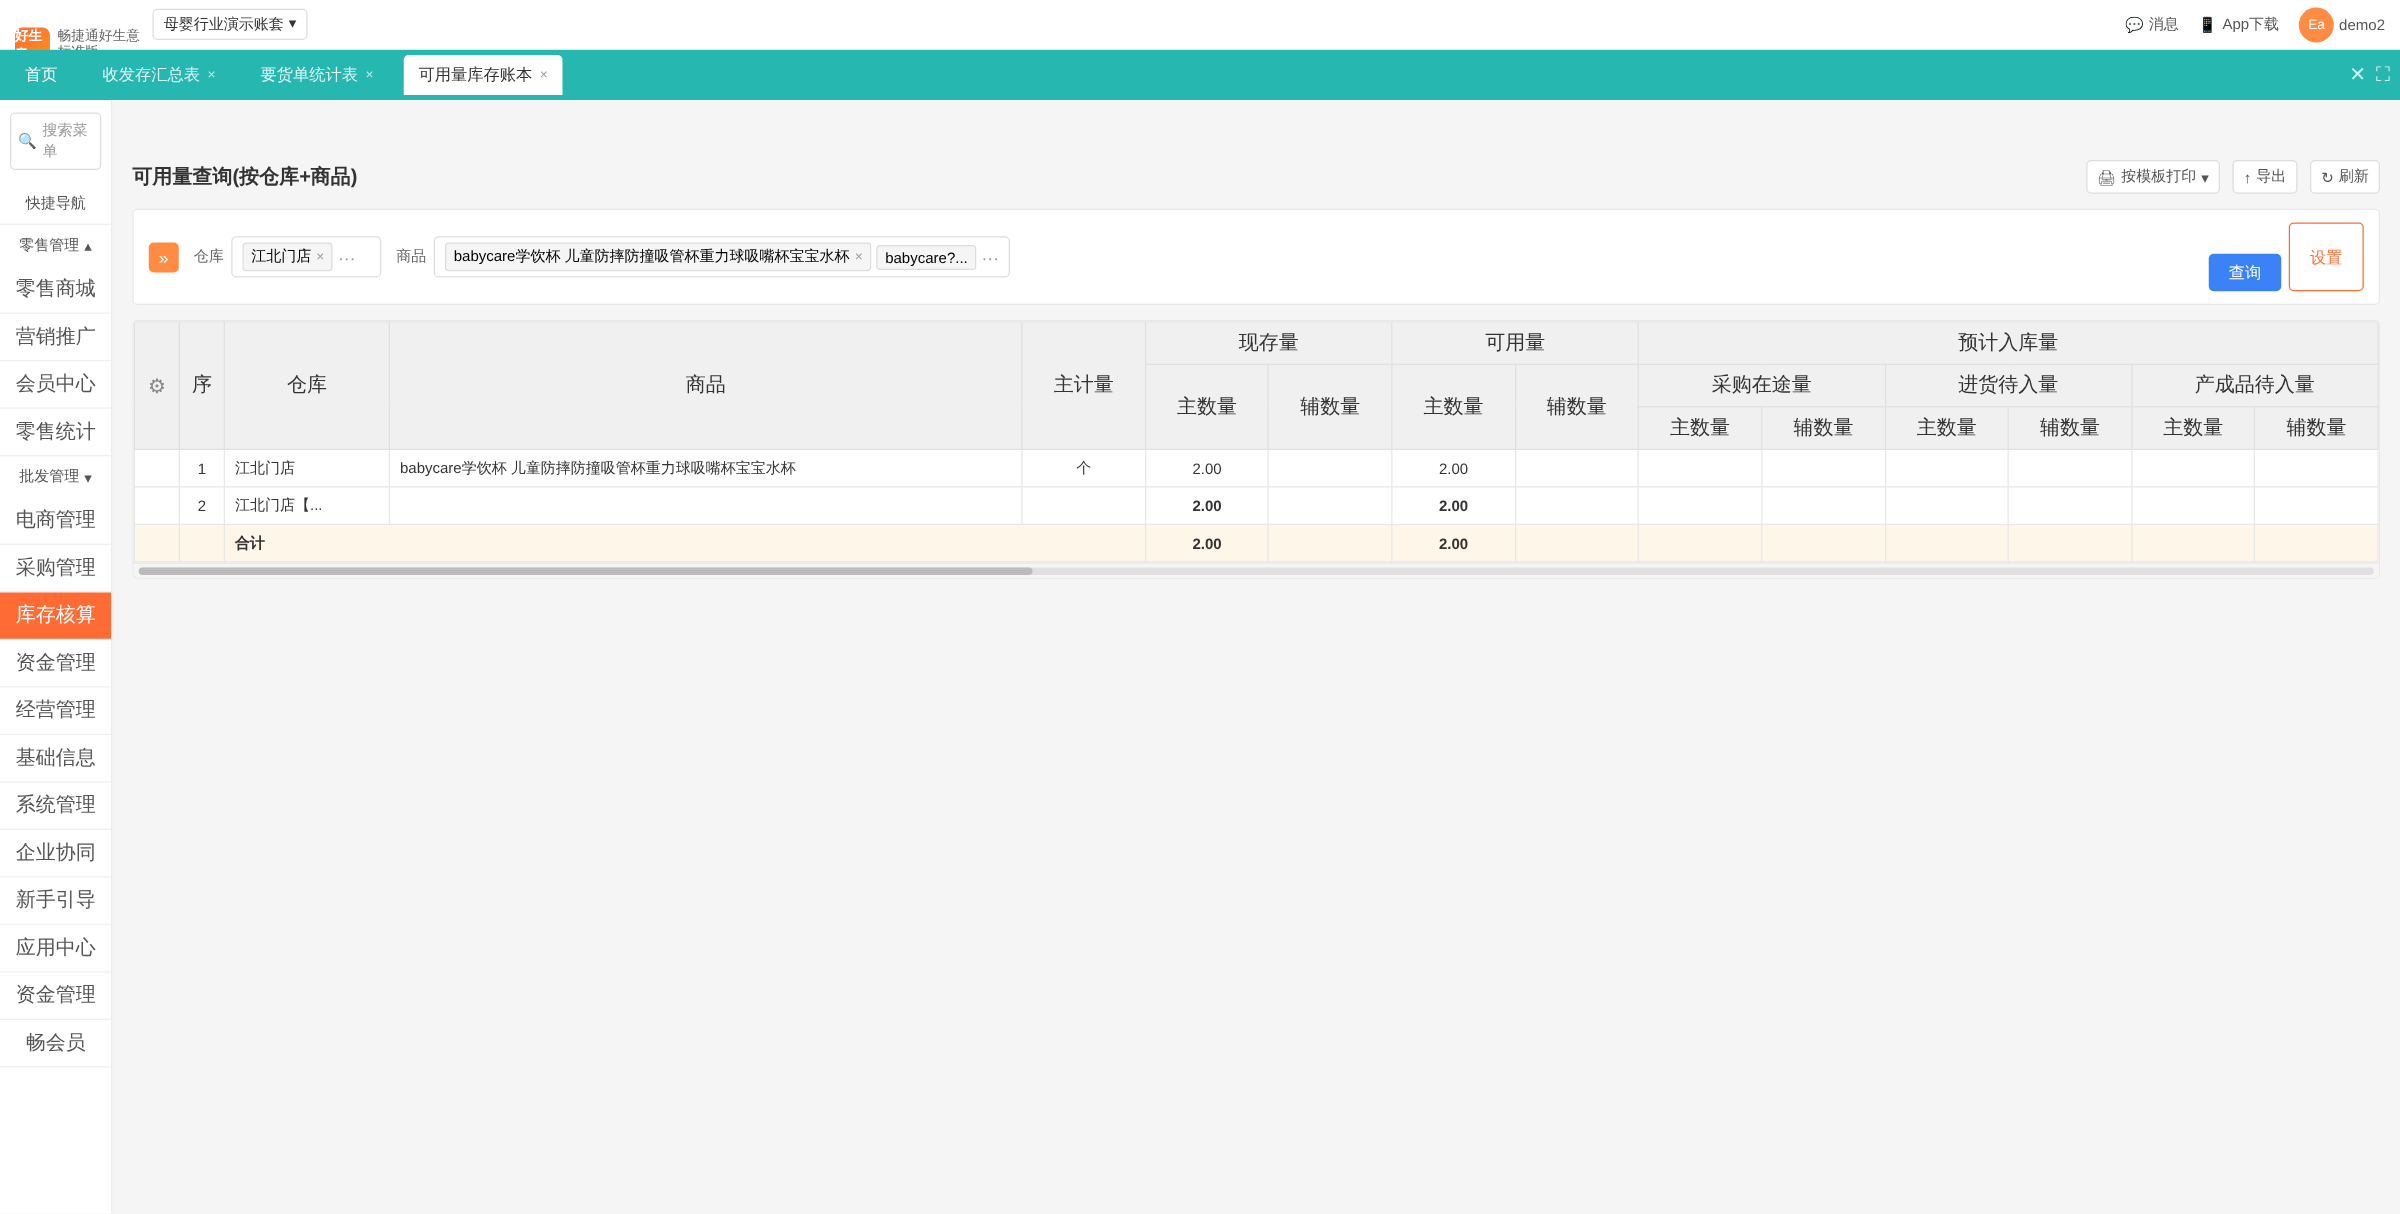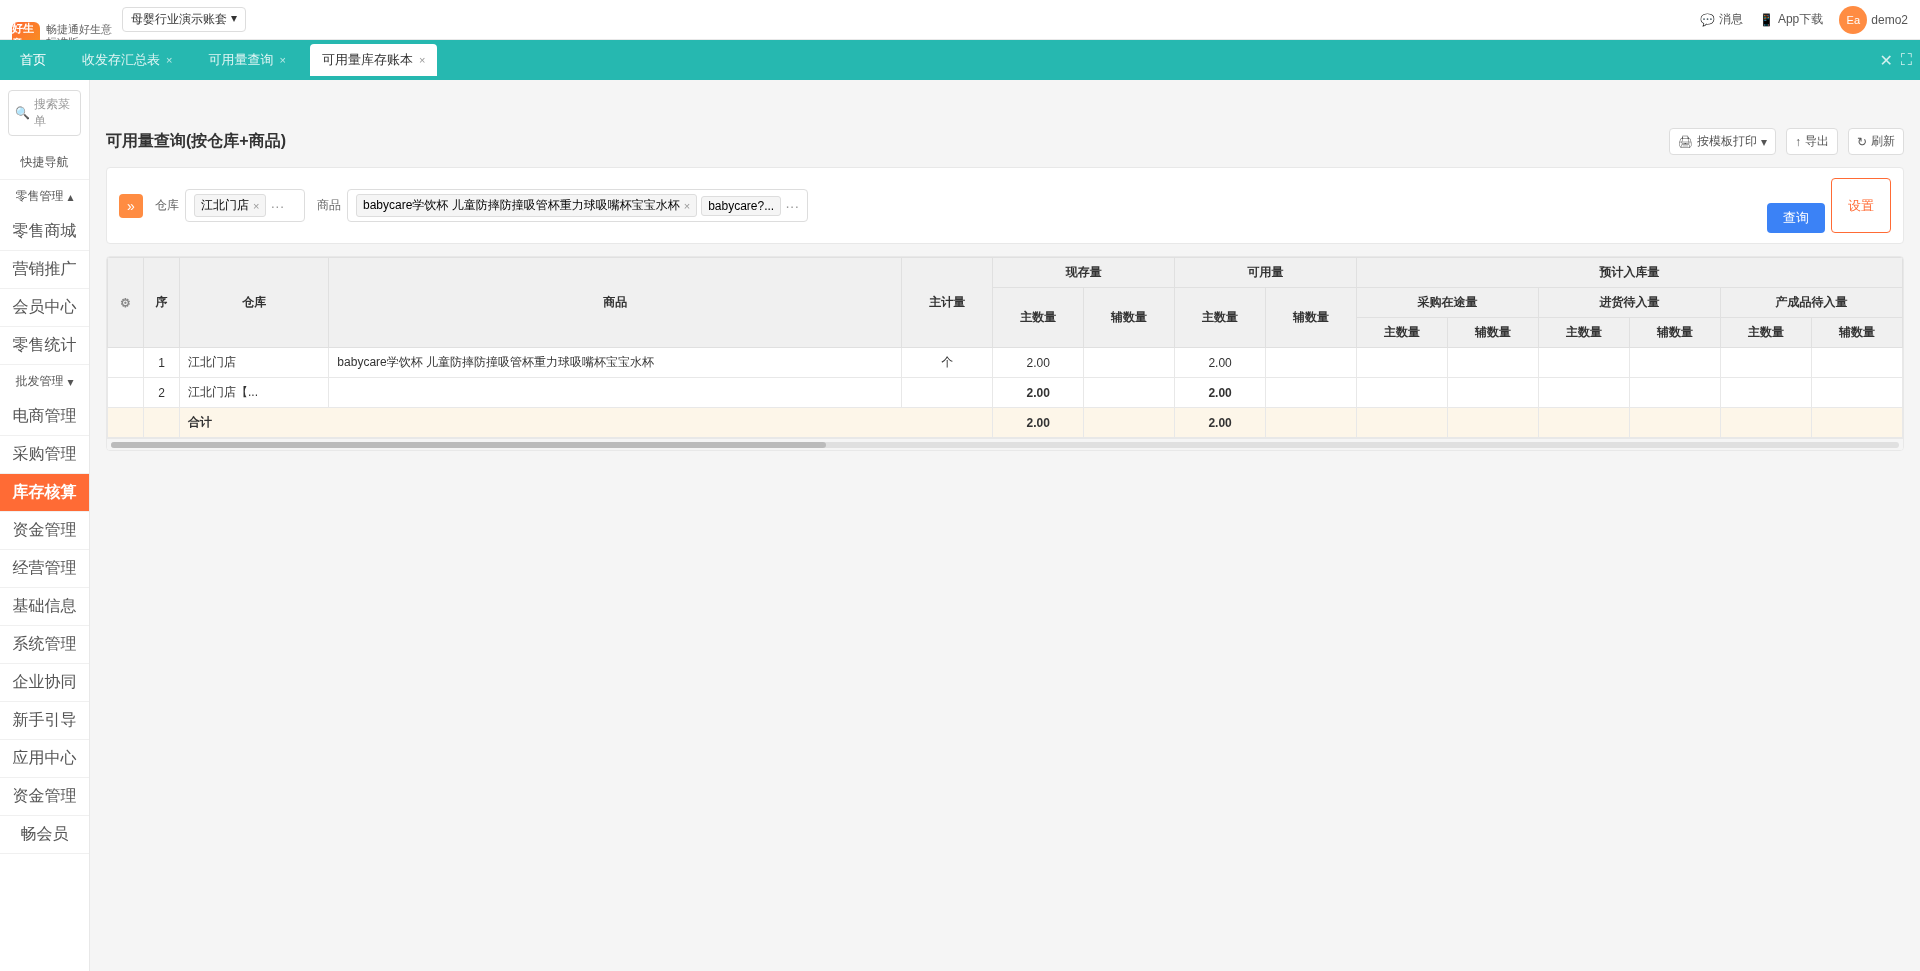--- a/index.html
+++ b/index.html
@@ -104,21 +104,21 @@
       font-size: 12px;
     }
     .sidebar-item {
       padding: 8px 0;
       text-align: center;
       font-size: 16px;
       color: #555;
       cursor: pointer;
       border-bottom: 1px solid #f0f0f0;
     }
-    .sidebar-item.active { background: #ff6b35; color: white; font-weight: bold; }
+    .sidebar-item.active { background: #ff6b35; color: white; }
 
     
     .content-area { flex: 1; overflow: auto; background: #f5f5f5; }
     .page-container { padding: 12px 16px; }
 
     
     .page-header {
       display: flex;
       align-items: center;
       justify-content: space-between;
@@ -220,24 +220,24 @@
     }
     table {
       width: 100%;
       border-collapse: collapse;
       min-width: 900px;
     }
     th {
       background: #f0f0f0;
       border: 1px solid #e0e0e0;
       padding: 6px 8px;
-      font-size: 12px;
+      font-size: 16px;
       color: #333;
       text-align: center;
-      font-weight: bold;
+      font-weight: normal;
       white-space: nowrap;
     }
     td {
       border: 1px solid #e8e8e8;
       padding: 6px 8px;
       font-size: 12px;
       color: #333;
       text-align: center;
       white-space: nowrap;
     }
@@ -316,21 +316,21 @@
 
 <div class="tab-bar">
   <div class="tab tab-home">
     <span>首页</span>
   </div>
   <div class="tab">
     <span>收发存汇总表</span>
     <span class="tab-close">×</span>
   </div>
   <div class="tab">
-    <span>可用量查询</span>
+    <span>要货单统计表</span>
     <span class="tab-close">×</span>
   </div>
   <div class="tab active">
     <span>可用量库存账本</span>
     <span class="tab-close">×</span>
   </div>
   <div class="tab-bar-right">
     <span class="tab-bar-btn">✕</span>
     <span class="tab-bar-btn">⛶</span>
   </div>

